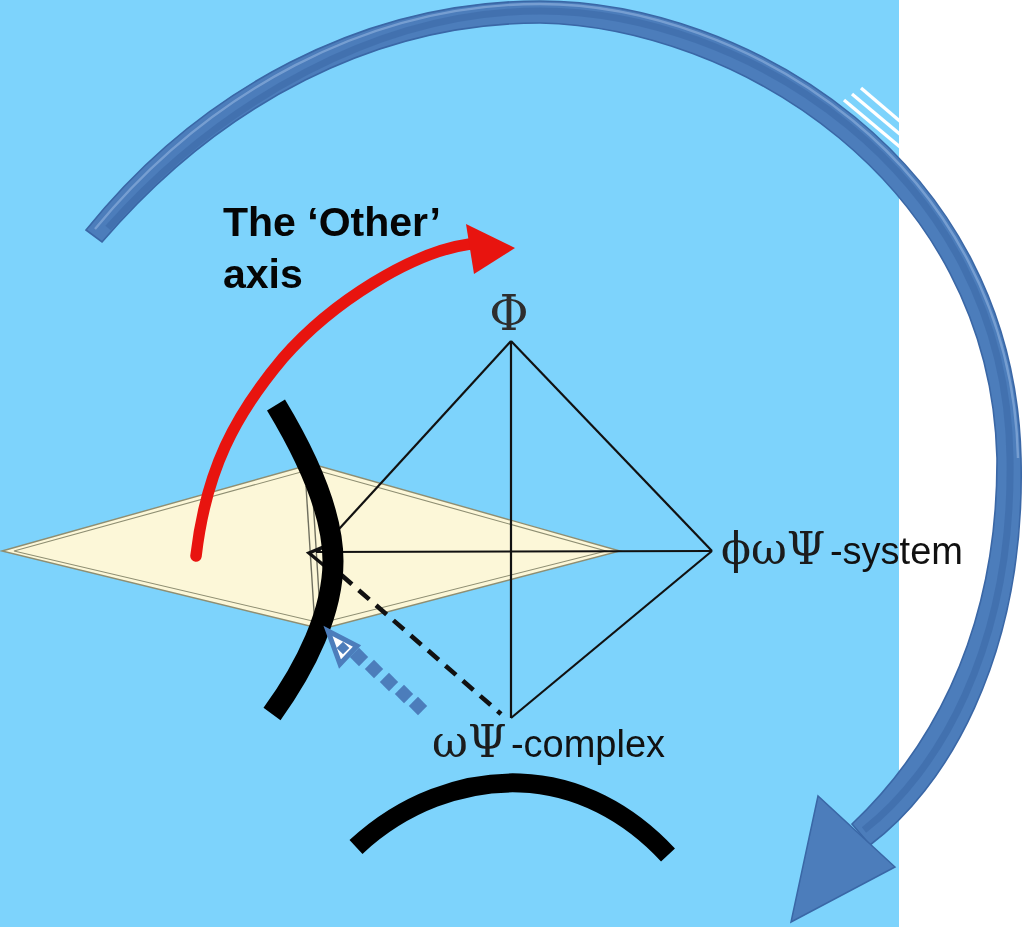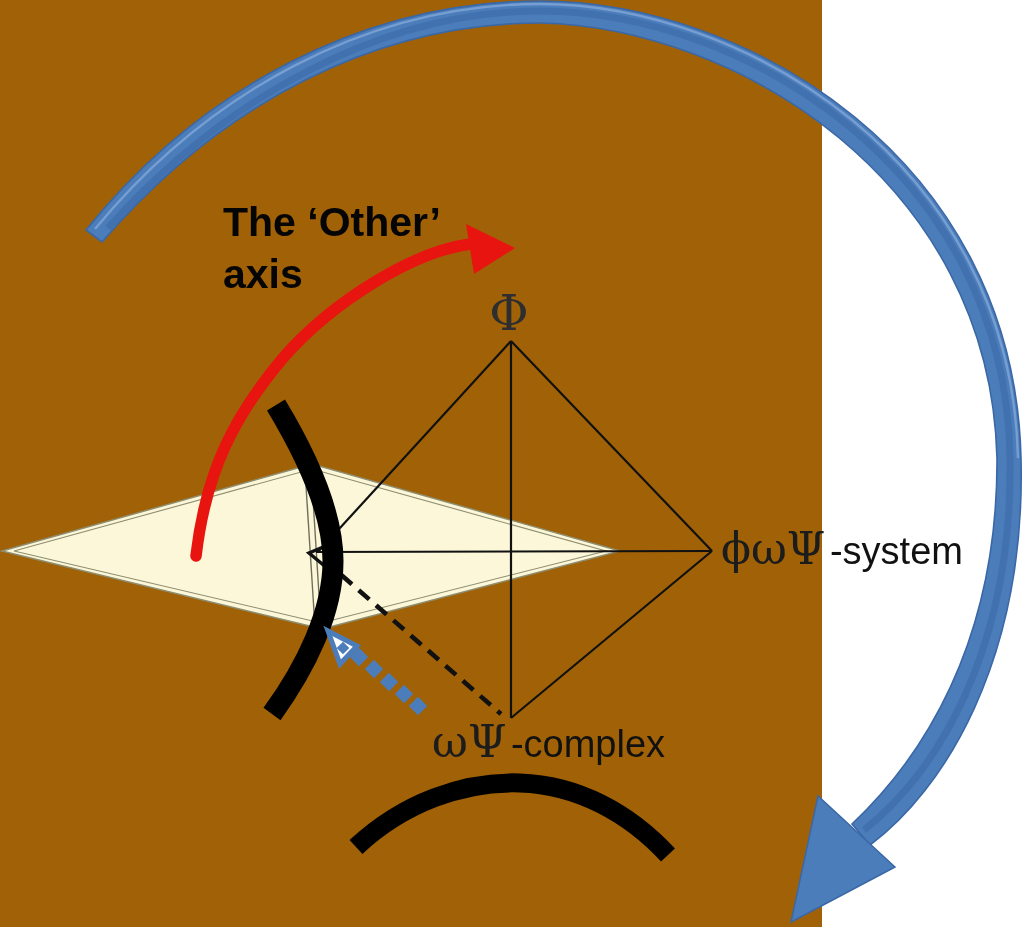--- a/index.html
+++ b/index.html
@@ -1,18 +1,18 @@
 <!DOCTYPE html>
 <html style="--blue: #4C7DBB; --blue_dark: #3A67A6; --blue_light: #7BA2D4; --red: #E8140F; --plane_fill: #FCF7D8; --plane_stroke: #8E8E72; --line_black: #111111;"><head>
 <meta charset="utf-8">
 <style>
   html,body{margin:0;padding:0;background:#ffffff;}
   body{width:1024px;height:927px;overflow:hidden;
        font-family:"Liberation Sans",sans-serif;}
-  #stage{position:relative;width:822px;height:927px;background:#a16207;}
+  #stage{position:relative;width:899px;height:927px;background:#7dd3fc;}
   svg{display:block;}
 
   
   .band-fill        { fill:var(--blue,#4C7DBB); stroke:var(--blue_dark,#3A67A6); stroke-width:1.6; }
   .band-stripe-dark { fill:none; stroke:var(--blue_dark,#3A67A6); stroke-width:7; opacity:.55; }
   .band-stripe-light{ fill:none; stroke:var(--blue_light,#7BA2D4); stroke-width:2.4; opacity:.9; }
   .band-head        { fill:var(--blue,#4C7DBB); stroke:var(--blue_dark,#3A67A6); stroke-width:1.5; }
   .pinch-slash      { stroke:#ffffff; stroke-width:3.4; fill:none; }
 
   .plane        { fill:var(--plane_fill,#FCF7D8); stroke:var(--plane_stroke,#8E8E72); stroke-width:1.4; }

